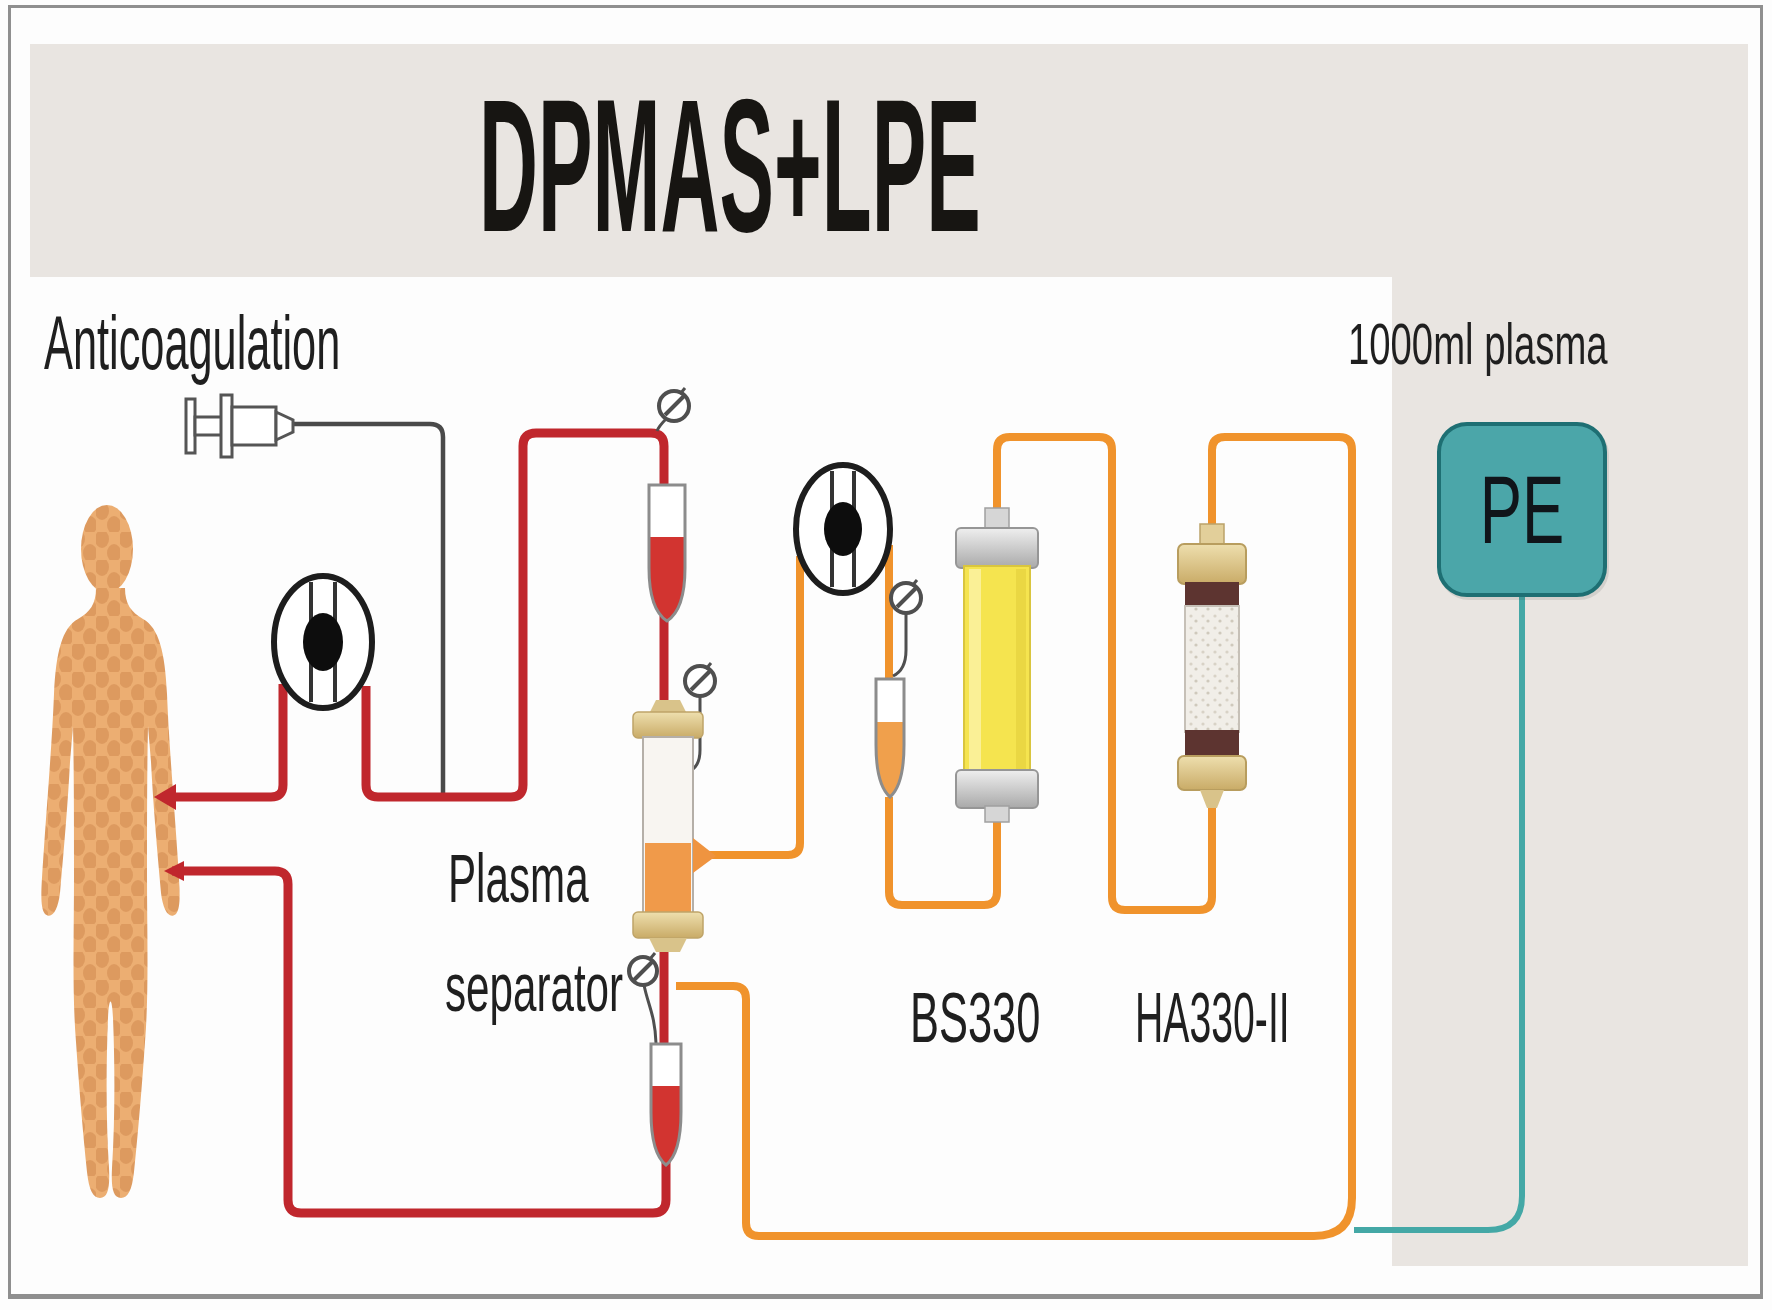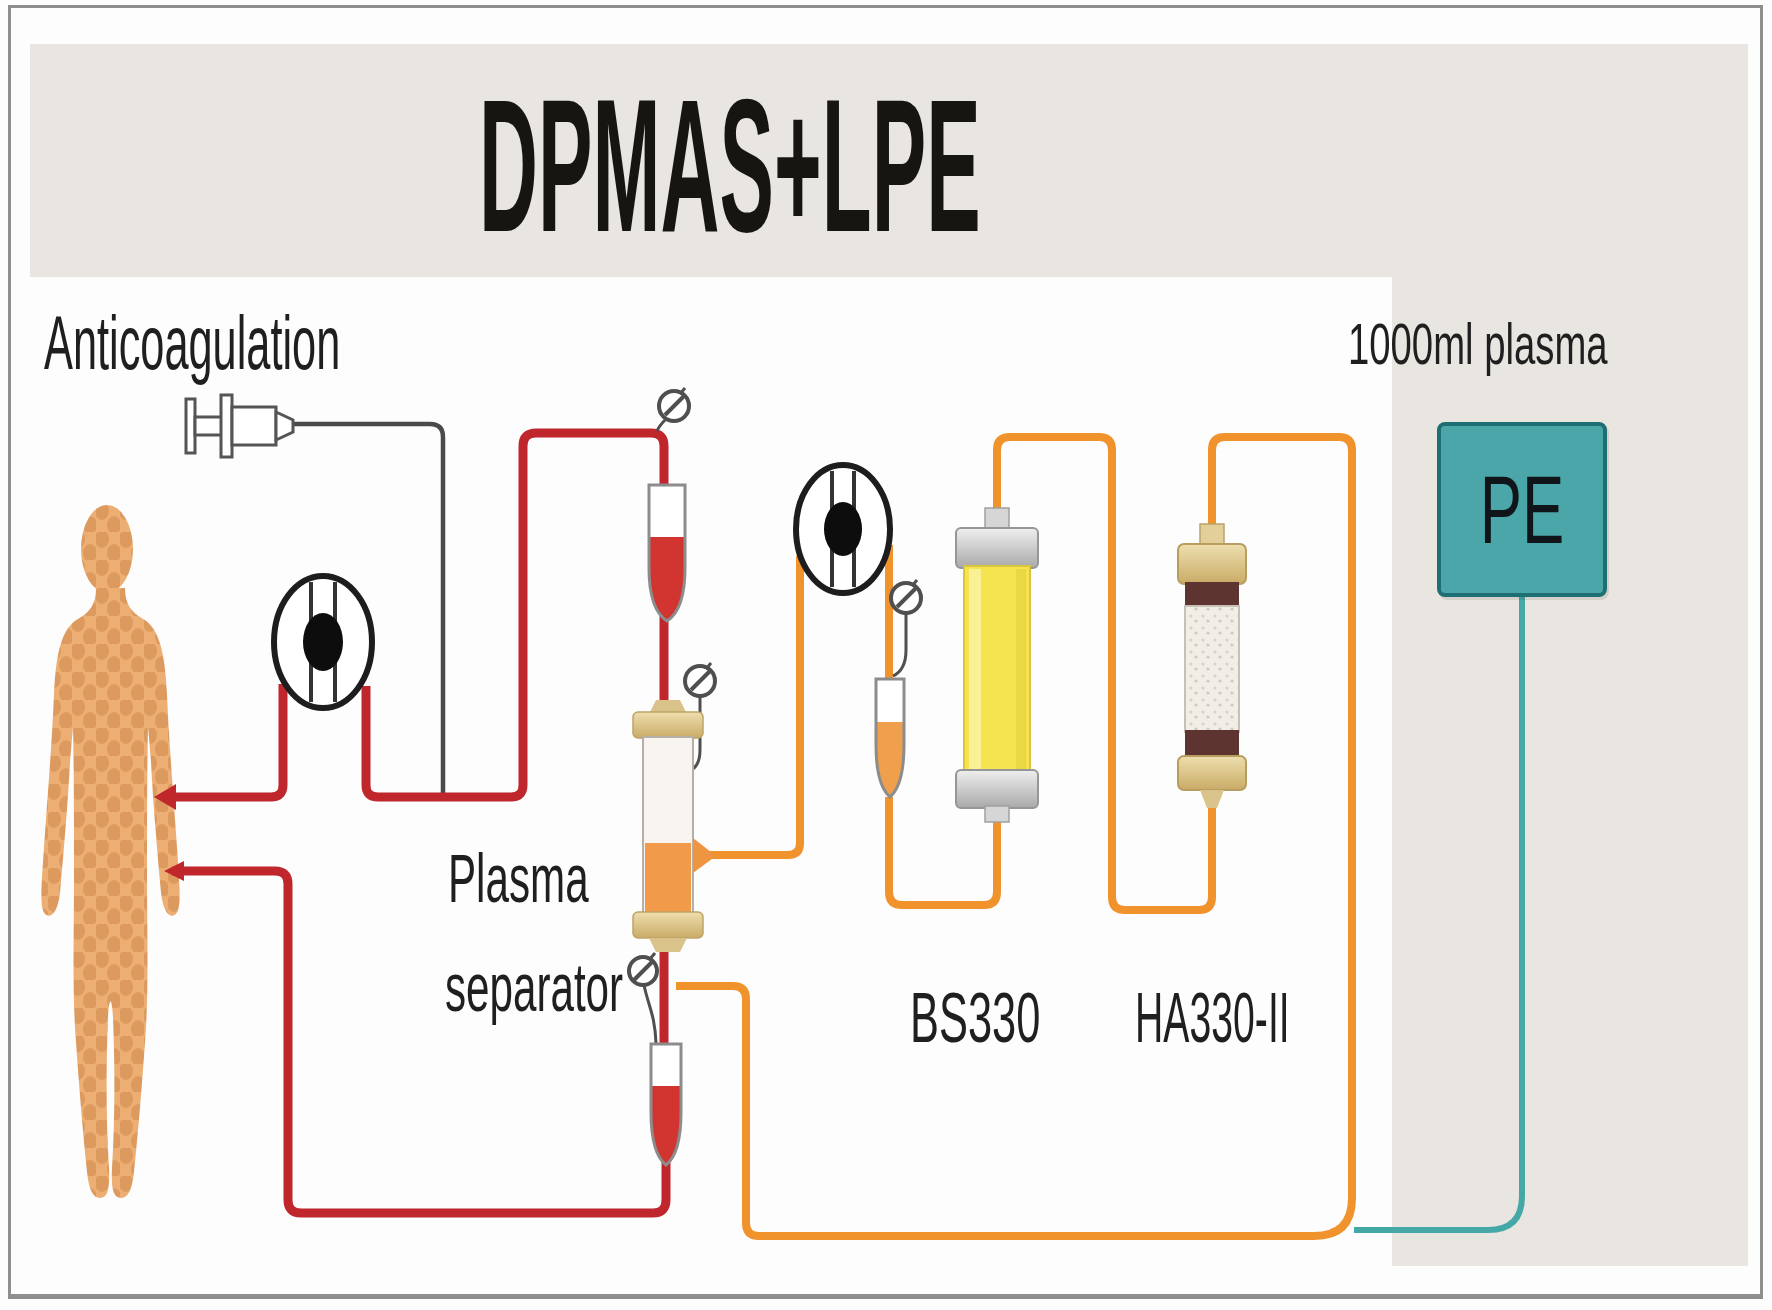--- a/index.html
+++ b/index.html
@@ -21,21 +21,21 @@
   }
   #title-label{left:479px;top:70px;font-size:190px;font-weight:700;transform:scaleX(0.43);color:#171512;}
   #anticoagulation-label{left:44px;top:305px;font-size:76px;transform:scaleX(0.57);}
   #separator-label-1{left:448px;top:844px;font-size:68px;transform:scaleX(0.62);}
   #separator-label-2{left:445px;top:953px;font-size:68px;transform:scaleX(0.62);}
   #bs330-label{left:910px;top:983px;font-size:70px;transform:scaleX(0.62);}
   #ha330-label{left:1135px;top:983px;font-size:70px;transform:scaleX(0.56);}
   #plasma-volume-label{left:1348px;top:315px;font-size:58px;transform:scaleX(0.66);}
   #pe-box{
     position:absolute;left:1437px;top:422px;width:170px;height:175px;
-    background:#4ba6a9;border:4px solid #1e6f73;border-radius:8px;box-sizing:border-box;
+    background:#4ba6a9;border:4px solid #1e6f73;border-radius:30px;box-sizing:border-box;
     display:flex;align-items:center;justify-content:center;
     box-shadow:2px 3px 0 rgba(60,60,60,0.12);
   }
   #pe-label{font-size:96px;color:#10151a;transform:scaleX(0.66);line-height:1;}
 </style>
 </head>
 <body>
 
 <div id="stage">
 

